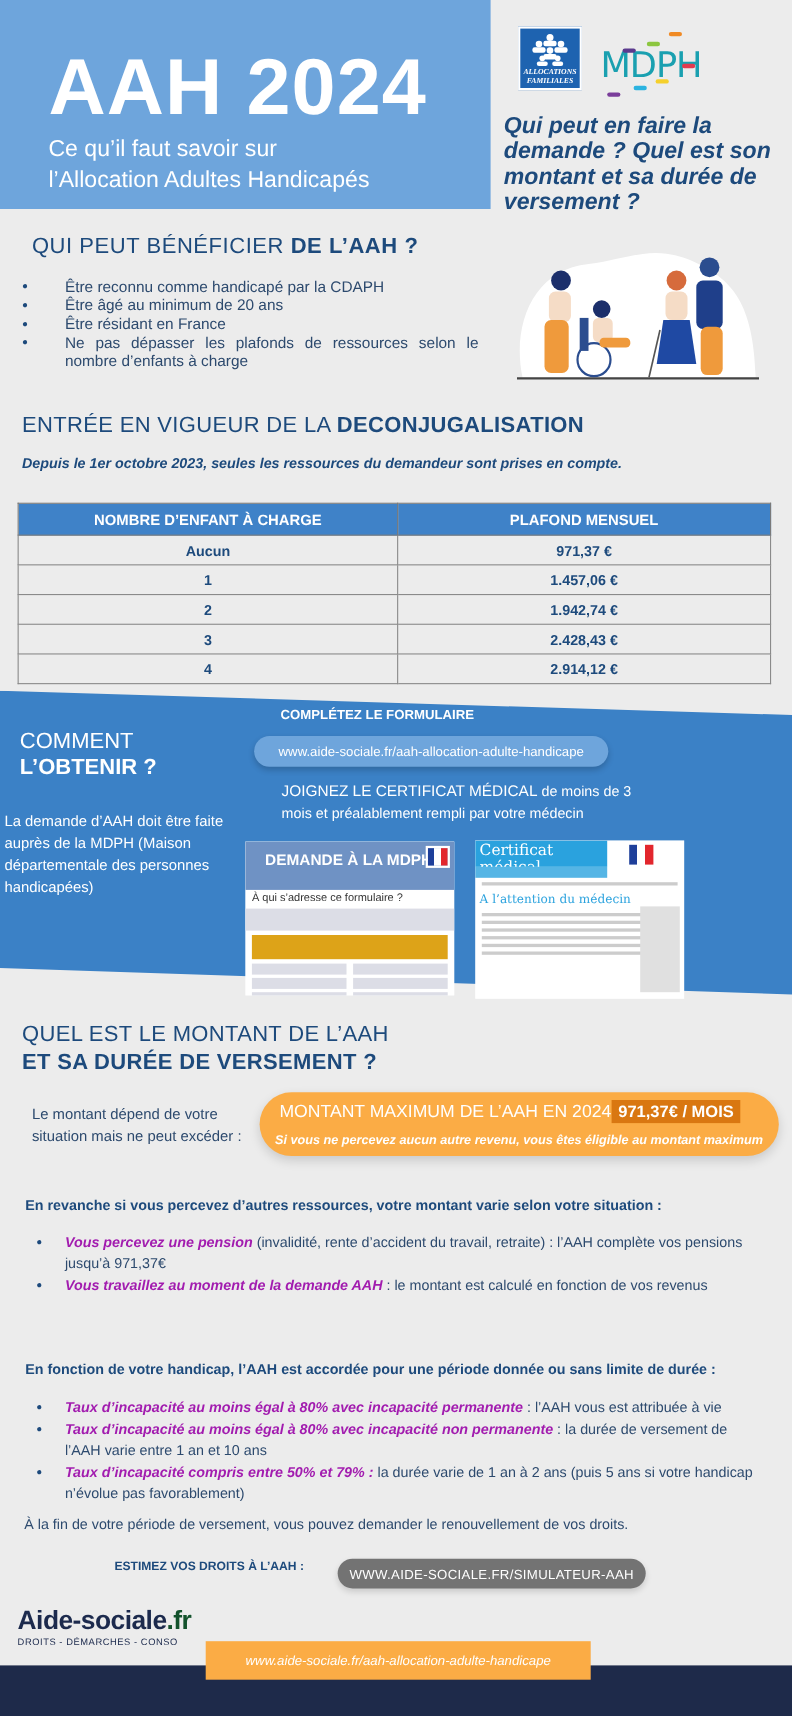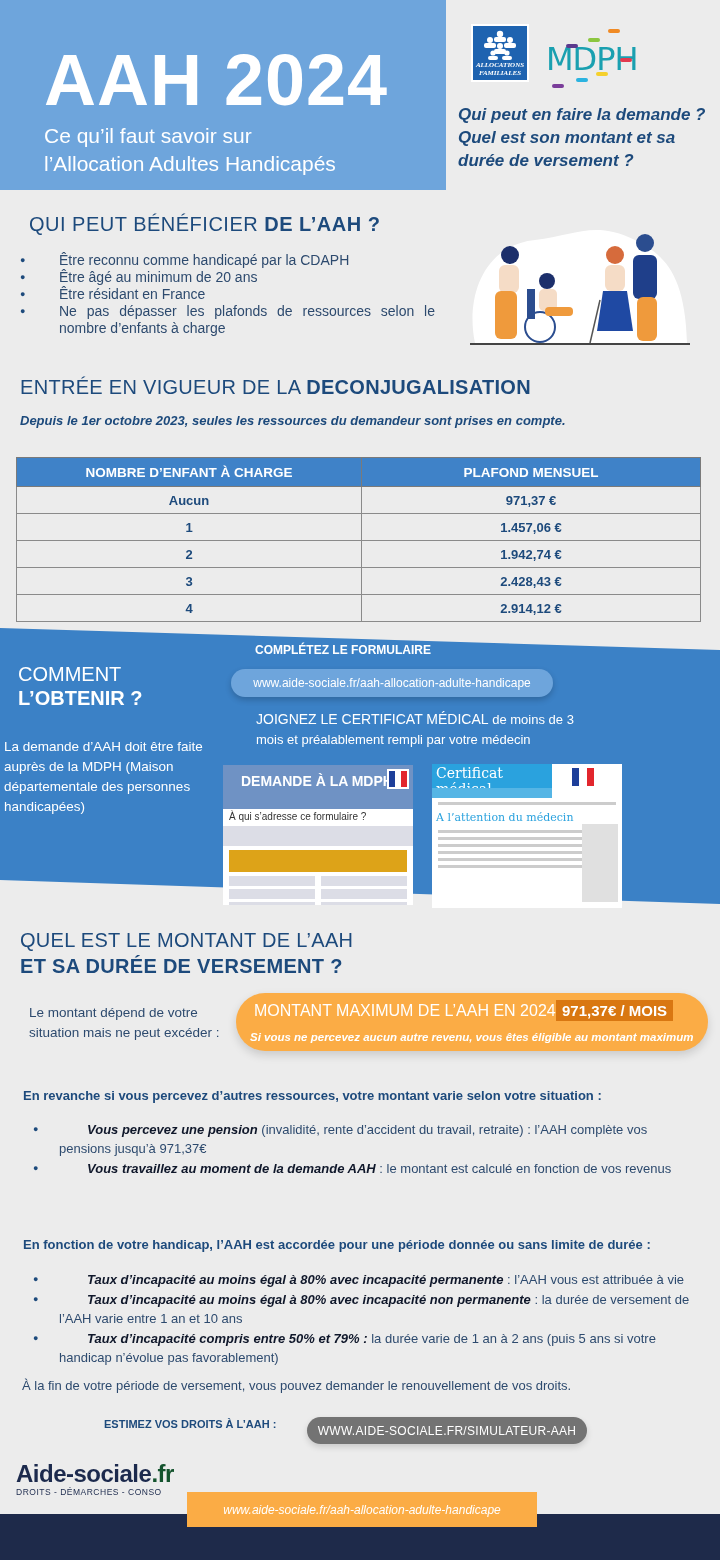--- a/index.html
+++ b/index.html
@@ -9,21 +9,21 @@
 
   
   .hero { left: 0; top: 0; width: 446px; height: 190px; background: #6ea5dc; }
   .hero-title { left: 44px; top: 44px; font-size: 72px; font-weight: bold; color: #fff; letter-spacing: 1px; line-height: 1; }
   .hero-sub { left: 44px; top: 122px; font-size: 21px; color: #fff; line-height: 28px; }
   .logo-caf { left: 471px; top: 24px; width: 58px; height: 58px; background: #1e63b0; border: 2px solid #fff; }
   .logo-caf .label { position: absolute; left: 0; right: 0; bottom: 3px; font-size: 7px; font-style: italic; font-weight: bold; color: #fff; text-align: center; line-height: 8px; font-family: "Liberation Serif", serif; }
   .logo-mdph { left: 546px; top: 28px; width: 84px; height: 56px; }
   .mdph-text { position: absolute; left: 0; top: 12px; font-size: 32px; color: #1aa0b0; font-family: "DejaVu Sans", sans-serif; letter-spacing: -1px; }
   .dash { position: absolute; height: 4px; width: 12px; border-radius: 2px; }
-  .tagline { left: 458px; top: 103px; width: 260px; font-size: 17px; font-weight: bold; font-style: italic; color: #1d4a7c; line-height: 23px; }
+  .tagline { left: 458px; top: 103px; width: 260px; font-size: 21px; font-weight: bold; font-style: italic; color: #1d4a7c; line-height: 23px; }
 
   
   .h-light { font-weight: normal; color: #1d4a7c; }
   .h-bold { font-weight: bold; color: #1d4a7c; }
   .sec1-title { left: 29px; top: 213px; font-size: 20px; letter-spacing: 0.5px; }
   .bullets1 { left: 20px; top: 252px; width: 415px; font-size: 14px; color: #2d4a6e; line-height: 17px; list-style: none; }
   .bullets1 li { position: relative; padding-left: 39px; text-align: justify; }
   .bullets1 li::before { content: "●"; position: absolute; left: 0; top: 0; font-size: 9px; color: #1d4a7c; }
   .illus { left: 465px; top: 215px; width: 230px; height: 135px; }
 
@@ -69,21 +69,21 @@
   .amount-left { left: 29px; top: 1003px; font-size: 13.5px; color: #2d4a6e; line-height: 20px; }
   .amount-pill { left: 236px; top: 993px; width: 472px; height: 58px; background: #fbac45; border-radius: 29px; box-shadow: 0 4px 10px rgba(0,0,0,0.15); }
   .amount-line1 { position: absolute; left: 18px; top: 9px; color: #fff; font-size: 16px; white-space: nowrap; }
   .amount-badge { position: absolute; left: 320px; top: 7px; background: #d97711; color: #fff; font-size: 15px; font-weight: bold; padding: 2px 6px; }
   .amount-line2 { position: absolute; left: 14px; top: 38px; color: #fff; font-size: 11.5px; font-style: italic; font-weight: bold; white-space: nowrap; }
 
   .p-intro { left: 23px; top: 1088px; font-size: 13px; font-weight: bold; color: #1d4a7c; }
   .blist { left: 33px; width: 660px; list-style: none; font-size: 13px; color: #2d4a6e; line-height: 19px; }
   .blist li { position: relative; padding-left: 26px; margin-bottom: 1px; }
   .blist li::before { content: "●"; position: absolute; left: 0; top: 0; font-size: 9px; color: #1d4a7c; }
-  .blist b { font-style: italic; color: #0f172a; margin-left: 28px; }
+  .blist b { font-style: italic; color: #a21caf; }
   .list2 { top: 1120px; }
   .p-intro2 { left: 23px; top: 1237px; font-size: 13px; font-weight: bold; color: #1d4a7c; }
   .list3 { top: 1270px; }
   .p-end { left: 22px; top: 1378px; font-size: 13px; color: #2d4a6e; }
 
   .estime { left: 104px; top: 1418px; font-size: 11px; font-weight: bold; color: #1d4a7c; }
   .sim-pill { left: 307px; top: 1417px; width: 280px; height: 27px; border-radius: 14px; background: #737373; color: #fff; font-size: 12px; display: flex; align-items: center; justify-content: center; box-shadow: 0 3px 6px rgba(0,0,0,0.15); letter-spacing: 0.3px; }
 
   .brand { left: 16px; top: 1462px; }
   .brand-name { font-size: 24px; font-weight: bold; color: #1c2a4d; letter-spacing: -0.5px; line-height: 24px; }

